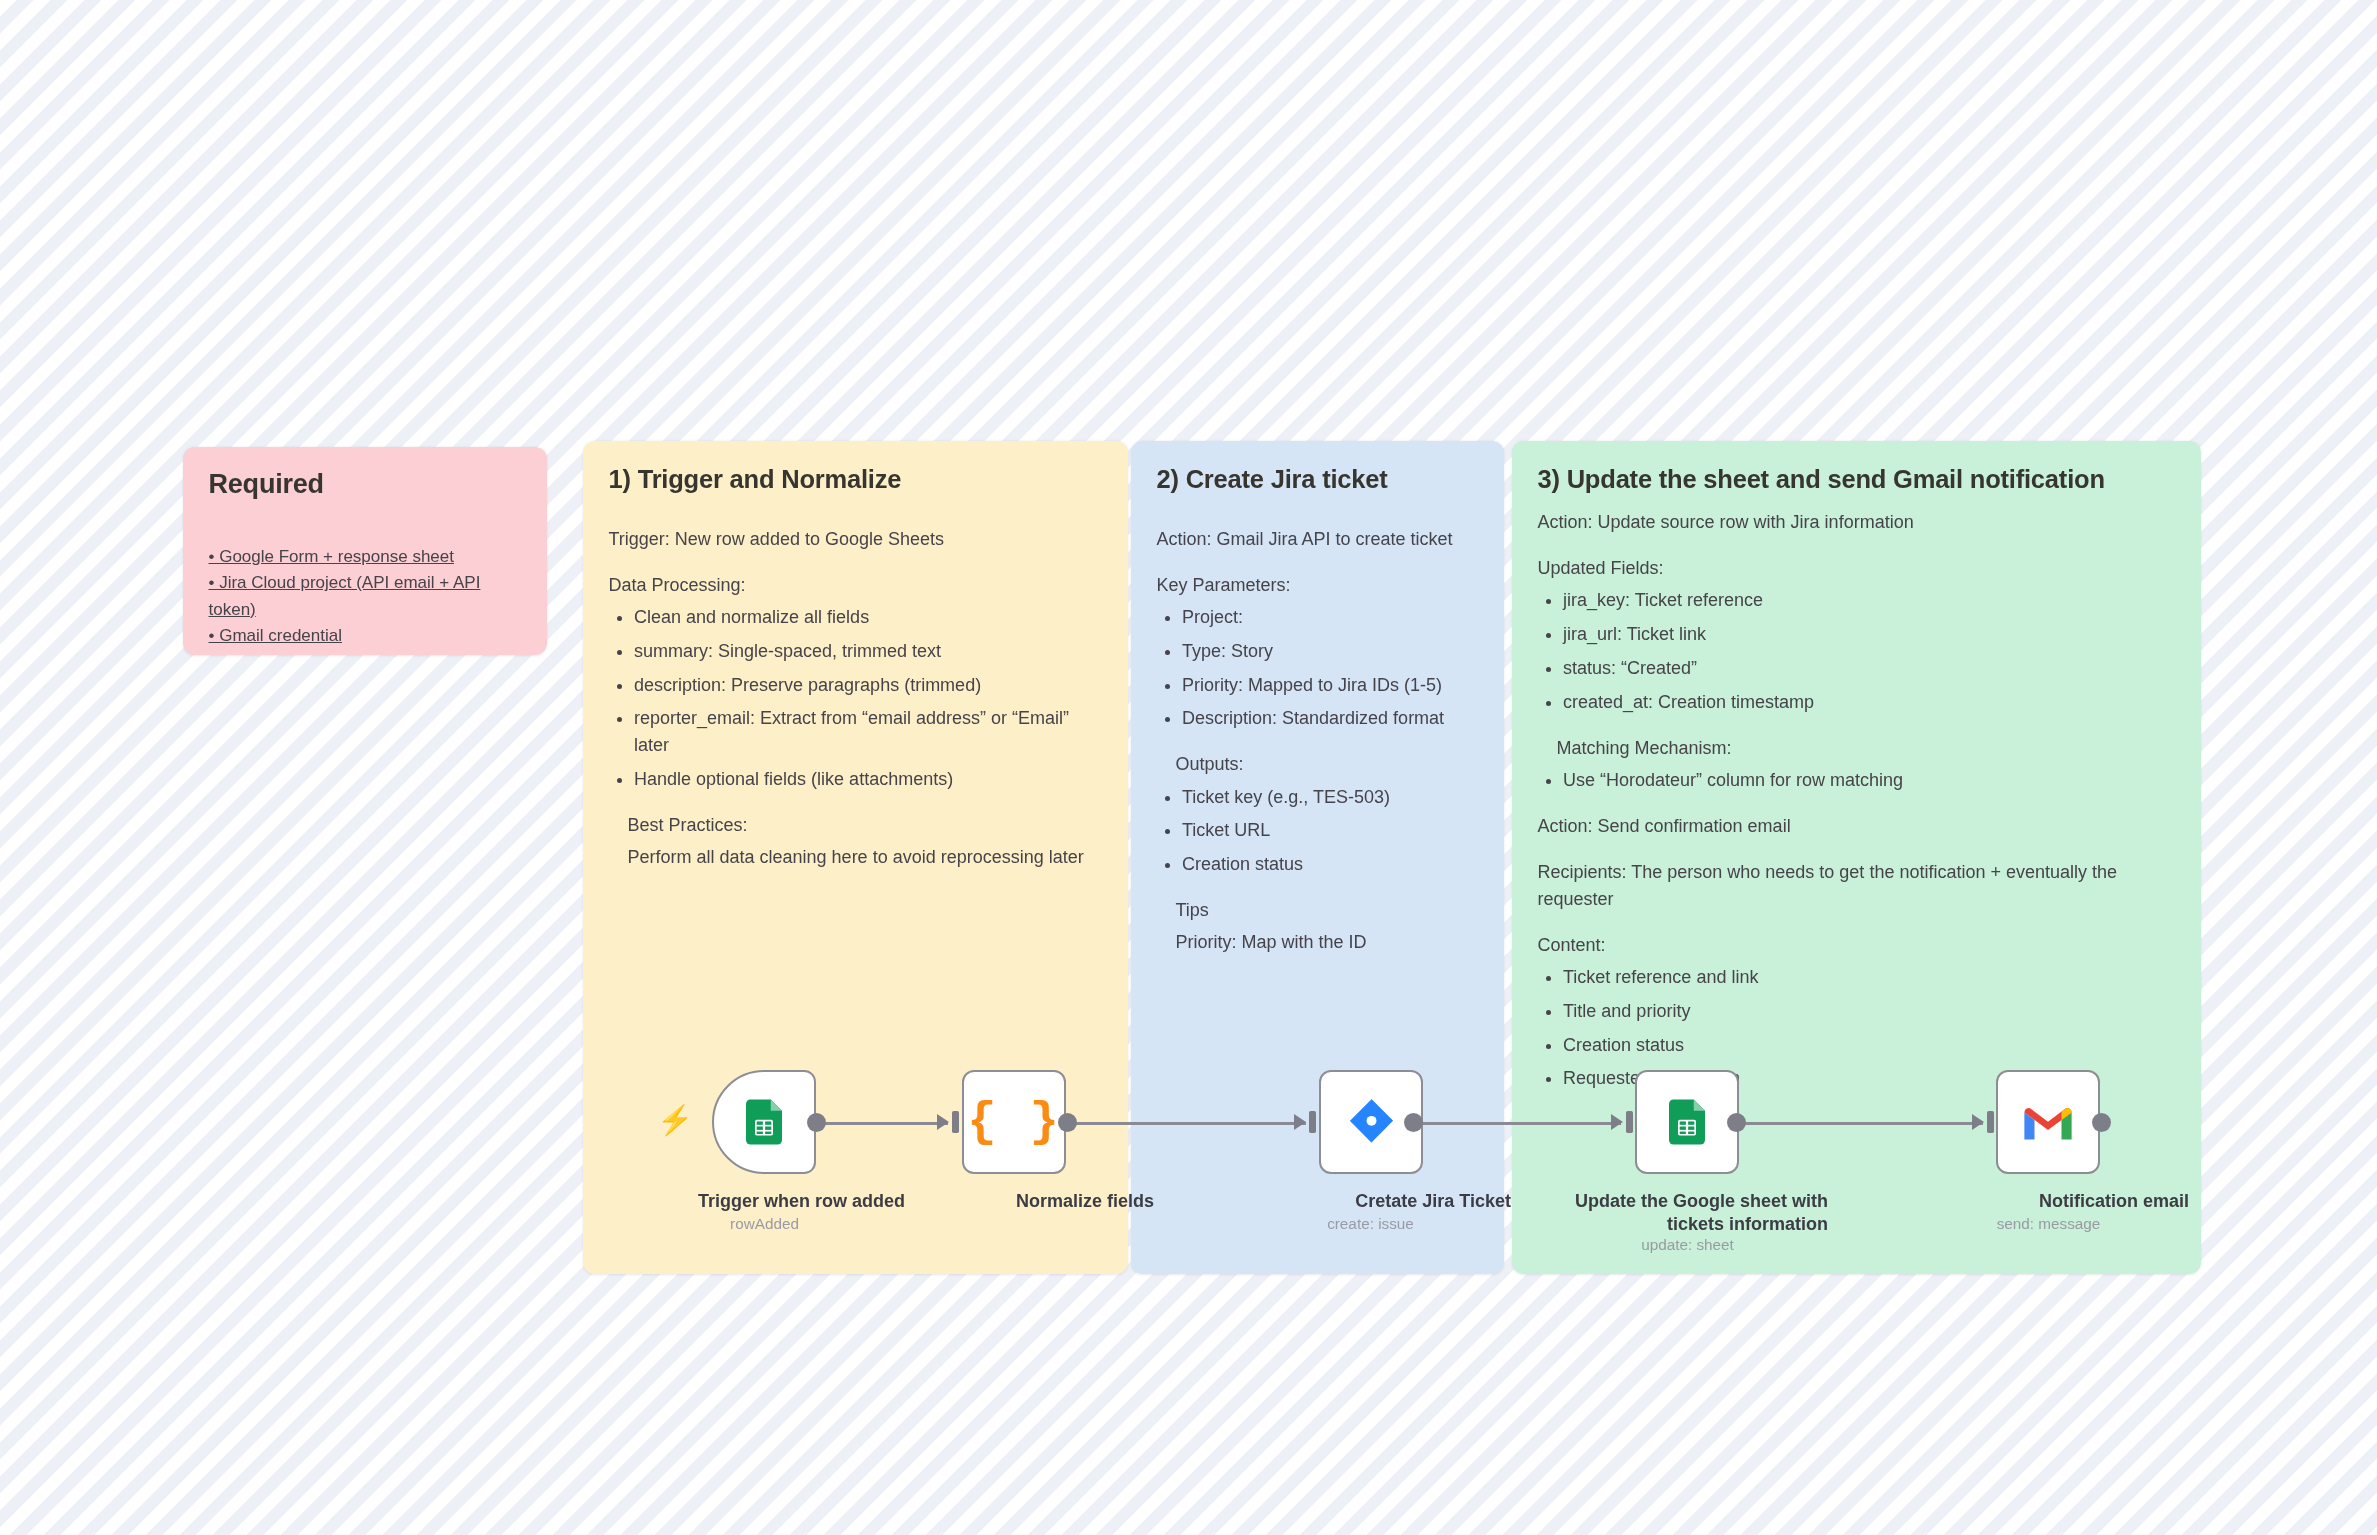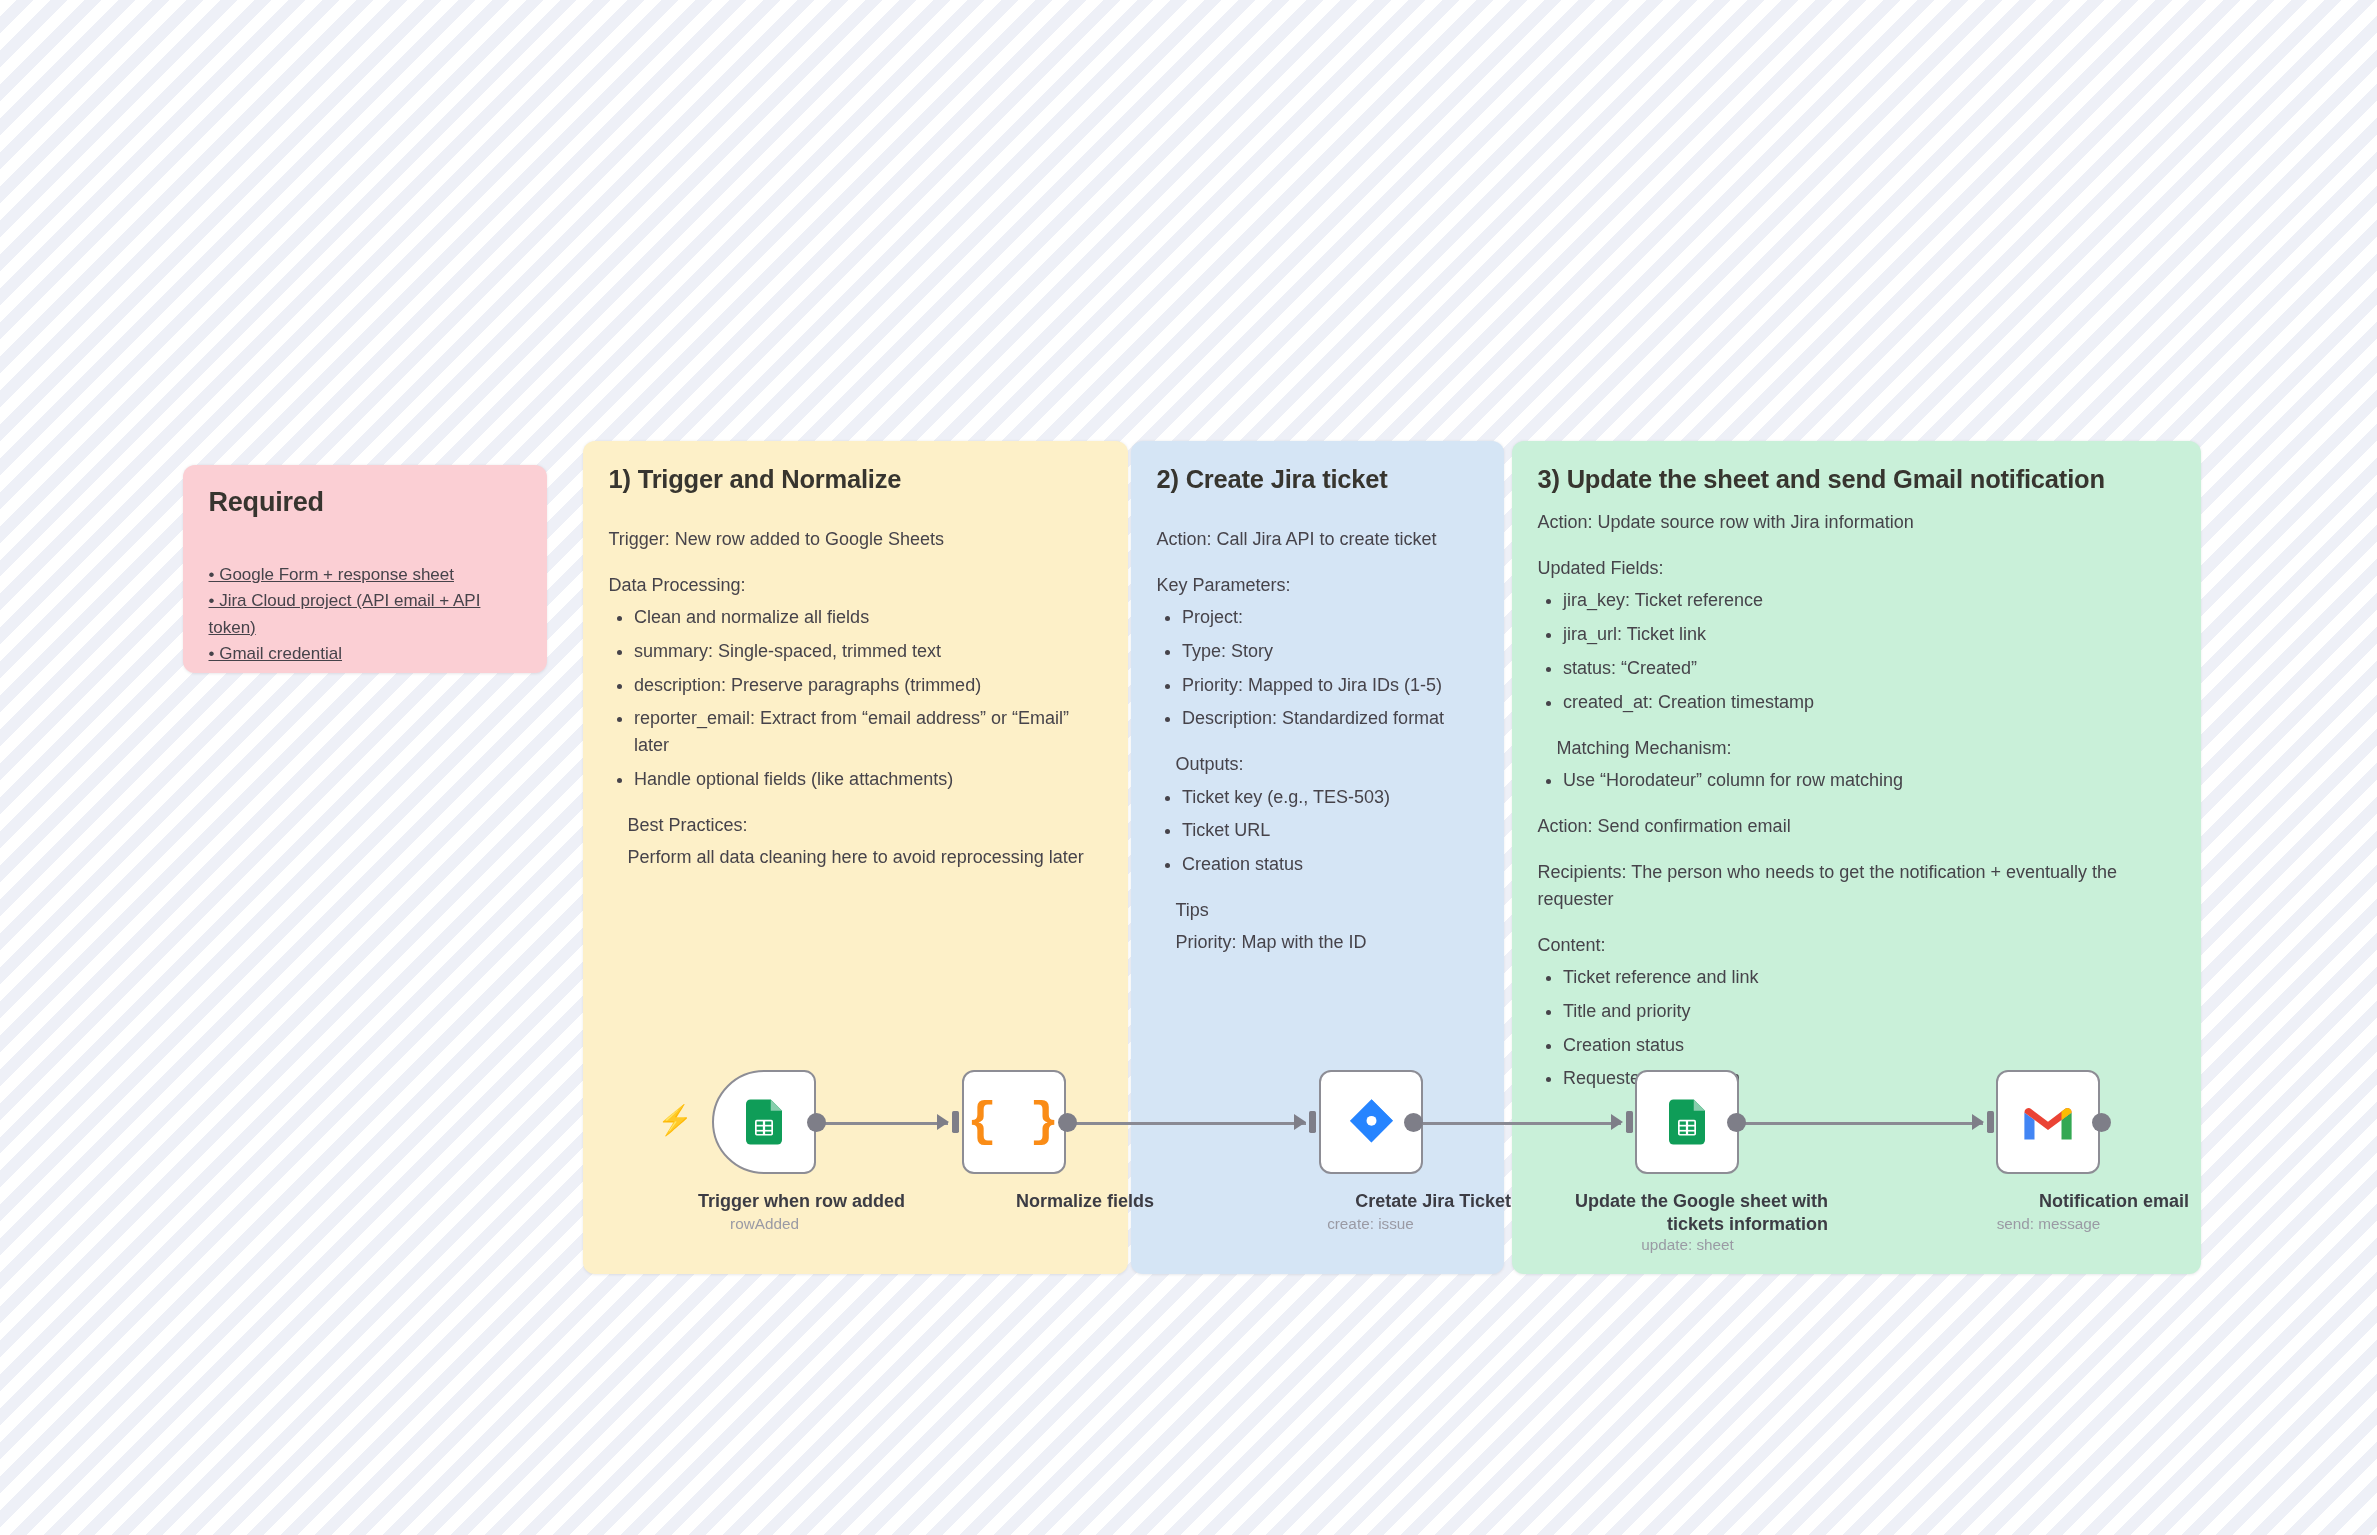--- a/index.html
+++ b/index.html
@@ -37,21 +37,21 @@
   .note-body ul {
     margin: 0 0 19px 0;
     padding-left: 25.5px;
     list-style: disc;
   }
   .note-body li { margin-bottom: 6.8px; }
   .note-body .indent { padding-left: 19px; }
 
   
   #note-required {
-    left: 183px; top: 465px;
+    left: 183px; top: 447px;
     width: 364px; height: 208px;
     background: #fbcfd4;
     padding: 22px 25.5px;
   }
   #note-required .note-title { font-size: 27px; margin-bottom: 44px; }
   #note-required .note-body { font-size: 17px; line-height: 1.55; text-decoration: underline; }
   #note-required .note-body .bl { display: block; }
 
   
   #note-step1 {
@@ -196,21 +196,21 @@
         <li>Handle optional fields (like attachments)</li>
       </ul>
       <p class="tight indent">Best Practices:</p>
       <p class="indent">Perform all data cleaning here to avoid reprocessing later</p>
     </div>
   </div>
 
   <div class="note" id="note-step2">
     <div class="note-title">2) Create Jira ticket</div>
     <div class="note-body">
-      <p>Action: Call Jira API to create ticket</p>
+      <p>Action: Gmail Jira API to create ticket</p>
       <p class="tight">Key Parameters:</p>
       <ul>
         <li>Project:</li>
         <li>Type: Story</li>
         <li>Priority: Mapped to Jira IDs (1-5)</li>
         <li>Description: Standardized format</li>
       </ul>
       <p class="tight indent">Outputs:</p>
       <ul>
         <li>Ticket key (e.g., TES-503)</li>

